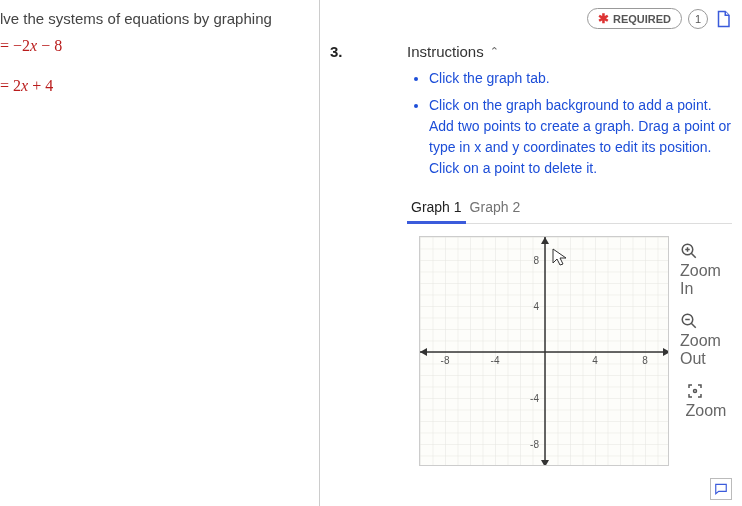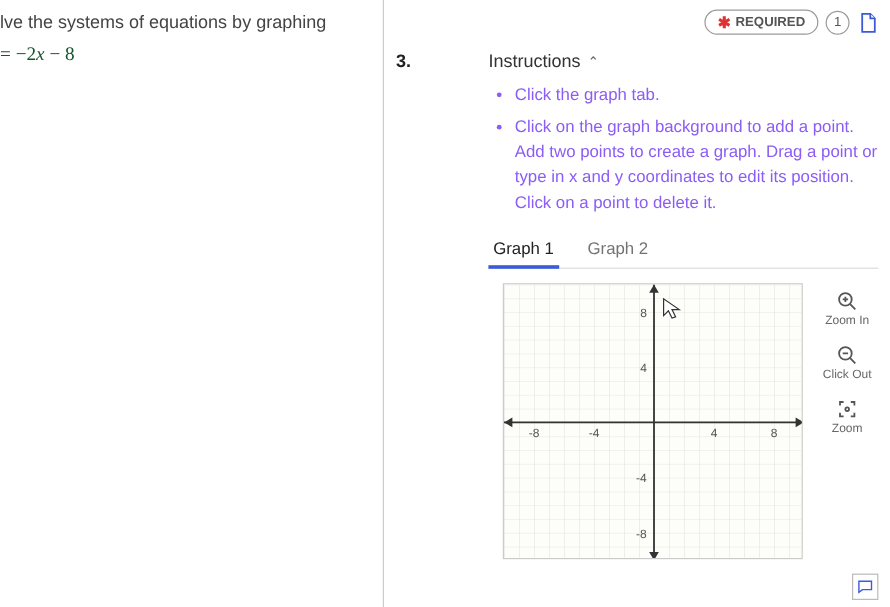--- a/index.html
+++ b/index.html
@@ -18,21 +18,21 @@
       border-right: 1px solid #ccc;
     }
     .question-text {
       font-size: 15px;
       color: #444;
       padding: 0 10px 6px 0;
     }
     .equation {
       font-family: "Times New Roman", serif;
       font-size: 16px;
-      color: #14532d;
+      color: #b91c1c;
       padding: 4px 0;
     }
     .equation .var { font-style: italic; }
     .right-panel {
       flex: 1;
       padding: 8px 10px 0 10px;
       position: relative;
     }
     .top-bar {
       display: flex;
@@ -77,27 +77,26 @@
       align-items: center;
       gap: 6px;
       margin-bottom: 8px;
       cursor: pointer;
     }
     .chevron { font-size: 11px; color: #666; }
     .instr-list {
       list-style: disc;
       padding-left: 22px;
       font-size: 14px;
-      color: #8b5cf6;
+      color: #1d4ed8;
       line-height: 1.5;
     }
     .instr-list li { margin-bottom: 6px; }
     .tabs {
       display: flex;
-      gap: 20px;
       margin-top: 14px;
       border-bottom: 1px solid #ddd;
       font-size: 14px;
     }
     .tab {
       padding: 6px 4px;
       cursor: pointer;
       color: #737373;
       border-bottom: 3px solid transparent;
       margin-bottom: -1px;
@@ -118,22 +117,21 @@
       display: flex;
       flex-direction: column;
       gap: 14px;
       padding-top: 6px;
       width: 52px;
       align-items: center;
     }
     .tool {
       display: flex;
       flex-direction: column;
-      align-items: center;
-      font-size: 10px;
+      font-size: 16px;
       color: #666;
       cursor: pointer;
       gap: 2px;
     }
     .tool svg { width: 18px; height: 18px; }
     .comment-btn {
       position: absolute;
       bottom: 6px;
       right: 10px;
       width: 22px; height: 22px;
@@ -146,20 +144,23 @@
   </style>
 </head>
 <body>
 
 <div class="left-panel">
   <div class="question-text">lve the systems of equations by graphing</div>
   <div class="equation">
     <span>= −2</span><span class="var">x</span><span> − 8</span>
   </div>
   <div style="height:14px"></div>
+  <div class="equation">
+    <span>= 2</span><span class="var">x</span><span> + 4</span>
+  </div>
 </div>
 
 <div class="right-panel">
   <div class="top-bar">
     <div class="required-badge">
       <span class="asterisk">✱</span>
       <span>REQUIRED</span>
     </div>
     <div class="circle-badge">1</div>
     <div class="note-icon">
@@ -226,21 +227,21 @@
                 <line x1="7" y1="10" x2="13" y2="10"></line>
               </svg>
             <span>Zoom In</span>
           </div>
           <div class="tool">
             <svg viewBox="0 0 24 24" fill="none" stroke="#555" stroke-width="2">
                 <circle cx="10" cy="10" r="7"></circle>
                 <line x1="15" y1="15" x2="21" y2="21"></line>
                 <line x1="7" y1="10" x2="13" y2="10"></line>
               </svg>
-            <span>Click Out</span>
+            <span>Zoom Out</span>
           </div>
           <div class="tool">
             <svg viewBox="0 0 24 24" fill="none" stroke="#555" stroke-width="2">
                 <path d="M4 8V4h4M16 4h4v4M20 16v4h-4M8 20H4v-4"></path>
                 <circle cx="12" cy="12" r="2"></circle>
               </svg>
             <span>Zoom</span>
           </div>
         </div>
       </div>

